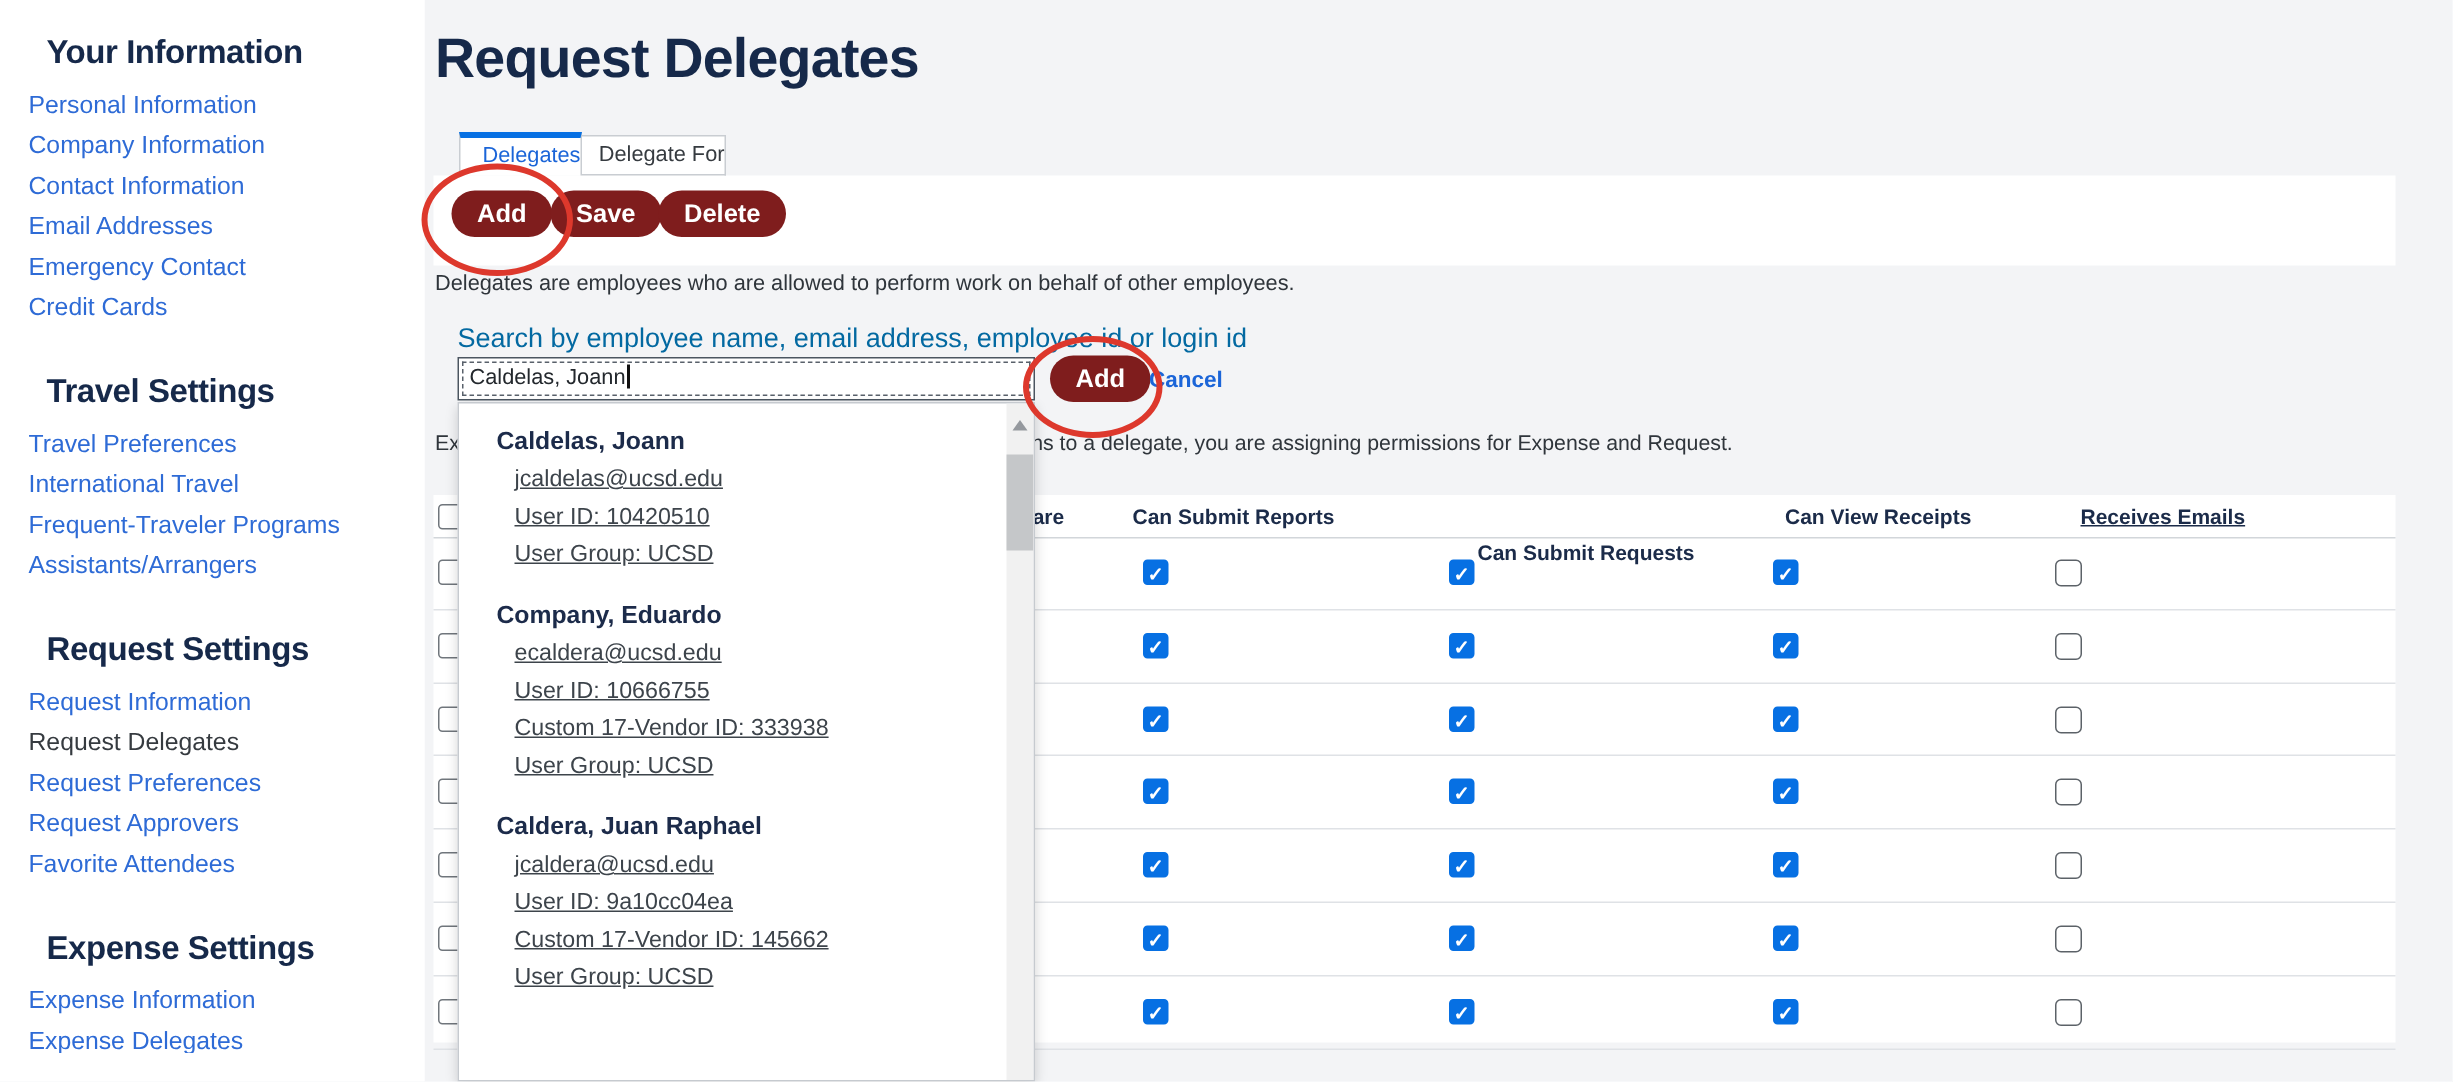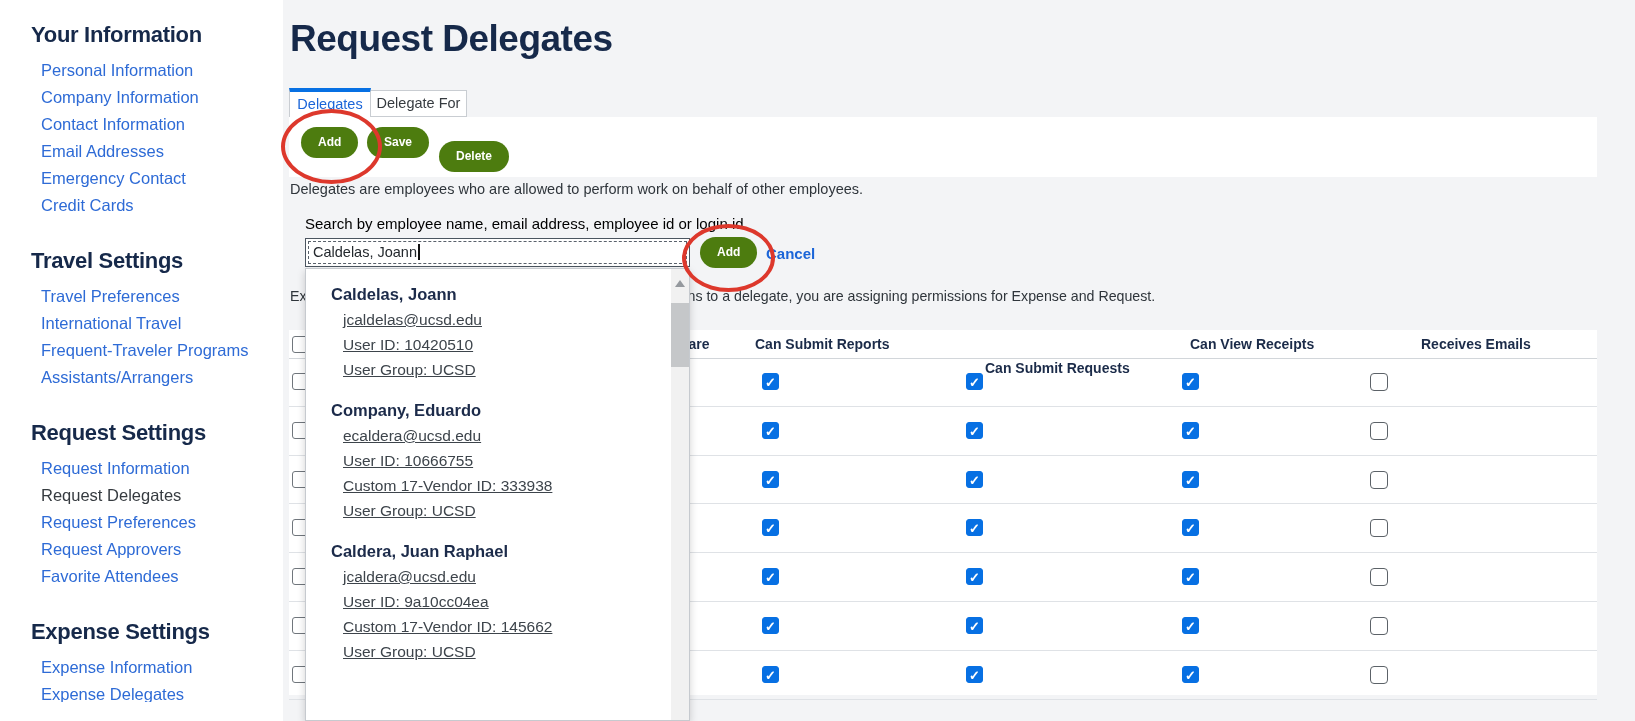--- a/index.html
+++ b/index.html
@@ -7,55 +7,55 @@
     width:1635px;height:721px;overflow:hidden;position:relative;
     font-family:"Liberation Sans", sans-serif;
     background:#ffffff;
   }
   
   .content-bg{position:absolute;left:283px;top:0;right:0;bottom:0;background:#f3f4f6;}
   .sidebar{position:absolute;left:0;top:0;width:283px;height:721px;background:#ffffff;}
   .sidebar-nav{height:702px;overflow:hidden;}
   .side-heading{font-size:22px;font-weight:800;color:#16294a;line-height:30px;margin:32px 0 11px 31px;letter-spacing:-0.3px;}
   .side-heading.first{margin-top:20px;}
-  .side-link{font-size:16.5px;color:#2e6bd6;line-height:18px;margin:0 0 9px 41px;cursor:pointer;}
+  .side-link{font-size:16.5px;color:#2e6bd6;line-height:18px;margin:0 0 9px 19px;cursor:pointer;}
   .side-link.active{color:#363b40;}
 
   
   .page-title{position:absolute;left:290px;top:18px;font-size:37px;font-weight:800;color:#16294a;letter-spacing:-0.5px;z-index:2;}
-  .tab{position:absolute;box-sizing:border-box;text-align:center;font-size:14.5px;cursor:pointer;z-index:3;}
+  .tab{position:absolute;box-sizing:border-box;text-align:right;font-size:14.5px;cursor:pointer;z-index:3;margin-left:17px;}
   .tab-active{left:289px;top:88px;width:82px;height:29px;background:#fff;border-top:4px solid #0770e3;border-left:1px solid #c9cdd2;border-right:1px solid #c9cdd2;color:#1b65d8;line-height:24px;}
   .tab-inactive{left:371px;top:90px;width:96px;height:27px;background:#fff;border:1px solid #c9cdd2;border-left:none;color:#363b40;line-height:25px;}
 
   
   .toolbar-panel{position:absolute;left:289px;top:117px;width:1308px;height:60px;background:#ffffff;z-index:1;}
-  .btn{position:absolute;height:31px;line-height:31px;padding:0 17px;background:#4d7c0f;color:#ffffff;
-       font-size:12px;font-weight:700;border:none;border-radius:16px;cursor:pointer;z-index:10;
+  .btn{position:absolute;height:31px;line-height:31px;padding:0 17px;background:#7f1d1d;color:#ffffff;
+       font-size:17px;font-weight:700;border:none;border-radius:16px;cursor:pointer;z-index:10;
        font-family:"Liberation Sans", sans-serif;}
   .btn-add{left:301px;top:127px;}
   .btn-save{left:367px;top:127px;}
-  .btn-delete{left:439px;top:127px;margin-top:14px;}
+  .btn-delete{left:439px;top:127px;}
 
   .intro-text{position:absolute;left:290px;top:181px;font-size:14.5px;color:#2f353b;z-index:2;}
-  .search-label{position:absolute;left:305px;top:215px;font-size:15px;color:#000000;z-index:2;}
+  .search-label{position:absolute;left:305px;top:215px;font-size:18px;color:#0369a1;z-index:2;}
 
   
   .search-input{position:absolute;left:305px;top:238px;width:385px;height:29px;box-sizing:border-box;
     background:#fff;border:1px solid #4b5560;outline:1px dashed #59616b;outline-offset:-4px;
     font-size:14.5px;color:#23282d;line-height:27px;padding-left:7px;z-index:30;white-space:nowrap;overflow:hidden;}
   .caret{display:inline-block;width:1.5px;height:16px;background:#111;vertical-align:-3px;margin-left:1px;}
   .btn-inline-add{left:700px;top:237px;}
   .cancel-link{position:absolute;left:766px;top:245px;font-size:15px;font-weight:600;color:#1b65d8;cursor:pointer;z-index:10;text-align:center;}
 
   .note-text{position:absolute;left:290px;top:288px;font-size:14.2px;color:#2f353b;white-space:nowrap;z-index:1;}
 
   
   .table-panel{position:absolute;left:289px;top:330px;width:1308px;height:365px;background:#ffffff;z-index:2;}
   .th{position:absolute;top:6px;font-size:14px;font-weight:700;color:#1b2b49;white-space:nowrap;}
-  .th-prepare{left:338px;} .th-csr{left:466px;} .th-csrq{left:696px;margin-top:24px;} .th-cvr{left:901px;} .th-re{left:1132px;}
+  .th-prepare{left:338px;} .th-csr{left:466px;} .th-csrq{left:696px;margin-top:24px;} .th-cvr{left:901px;} .th-re{left:1098px;text-decoration:underline;}
   .thead-line{position:absolute;left:0;top:28px;width:1308px;height:0;border-top:1px solid #d2d6da;}
   .trows{position:absolute;left:0;top:28px;width:1308px;}
   .trow{position:relative;height:47.8px;border-bottom:1px solid #dfe2e6;}
   .cb{position:absolute;top:15px;width:17px;height:17px;box-sizing:border-box;border:1.5px solid #70767c;border-radius:3px;background:#fff;cursor:pointer;text-align:center;}
   .cb.checked{background:#0770e3;border-color:#0770e3;color:#fff;font-size:13px;font-weight:700;line-height:17px;}
   .cb.checked::after{content:"✓";}
   .cb-sliver{left:3px;}
   .cb-csr{left:473px;} .cb-csrq{left:677px;} .cb-cvr{left:893px;}
   .cb-re{left:1081px;width:18px;height:18px;border-radius:4px;border-color:#5c6268;}
   .cb-head{top:6px;}

